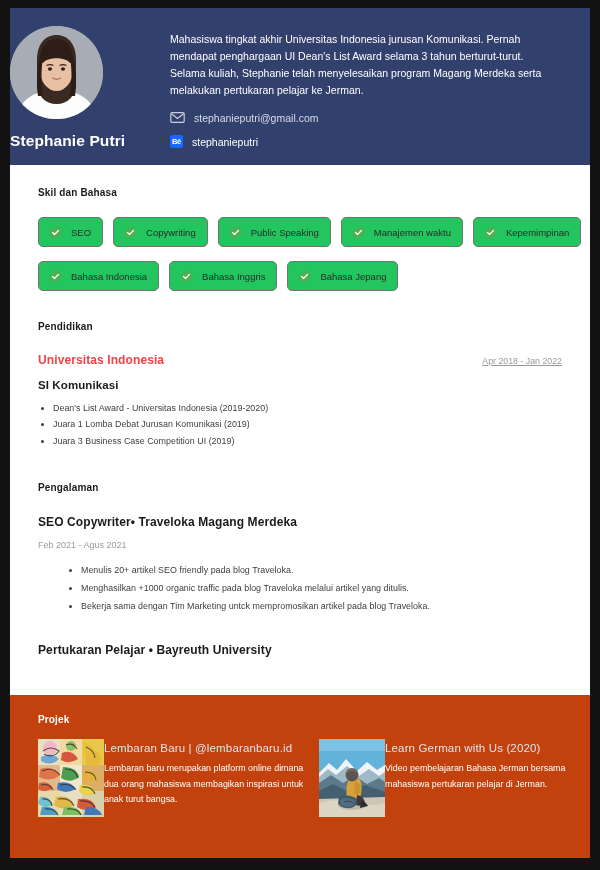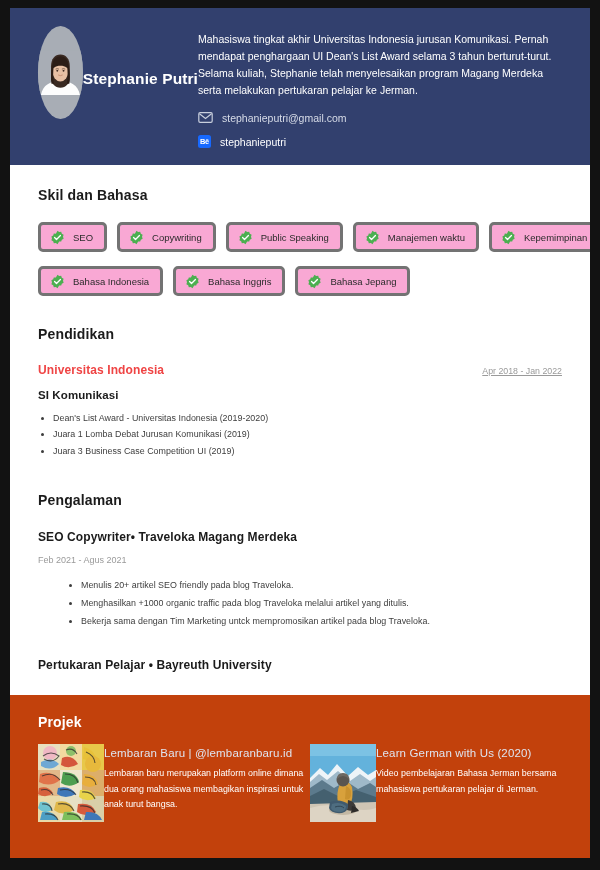--- a/index.html
+++ b/index.html
@@ -34,24 +34,23 @@
     height: 157px;
     display: flex;
     align-items: flex-start;
     padding: 14px 26px 0 0;
   }
 
   .header-left {
     width: 160px;
     flex: 0 0 160px;
     display: flex;
-    flex-direction: row;
-    align-items: center;
+    flex-direction: column;
+    align-items: flex-start;
     padding-top: 4px;
-    margin-left: 28px;
   }
 
   .avatar {
     width: 93px;
     height: 93px;
     border-radius: 50%;
     overflow: hidden;
     background: #a8adb5;
     position: relative;
   }
@@ -113,42 +112,42 @@
   }
 
   
   .body-white {
     background: #ffffff;
     padding: 22px 28px 0 28px;
     height: 530px;
   }
 
   .section-title {
-    font-size: 14px;
+    font-size: 10px;
     font-weight: bold;
     color: #1b1b1b;
     letter-spacing: 0.15px;
   }
 
   
   .chips-row {
     display: flex;
     flex-wrap: nowrap;
     gap: 10px;
     margin-top: 19px;
   }
   .chips-row.second { margin-top: 14px; }
 
   .chip {
     display: inline-flex;
     align-items: center;
     gap: 8px;
-    border: 3px solid #737373;
+    border: 1px solid #737373;
     border-radius: 5px;
-    background: #f9a8d4;
+    background: #22c55e;
     padding: 7px 11px 7px 9px;
     height: 30px;
   }
   .chip-label {
     font-size: 9.5px;
     color: #2b2b2b;
     white-space: nowrap;
   }
   .badge-check { width: 15px; height: 15px; flex: 0 0 15px; display:block; }
 
@@ -219,21 +218,21 @@
   .project-grid {
     display: flex;
     gap: 0;
     margin-top: 14px;
   }
   .project {
     display: flex;
     width: 272px;
     flex: 0 0 272px;
   }
-  .project + .project { margin-left: 0; }
+  .project + .project { margin-left: 9px; }
 
   .project-thumb {
     width: 66px;
     height: 78px;
     flex: 0 0 66px;
     overflow: hidden;
   }
   .project-thumb svg { display: block; width: 100%; height: 100%; }
 
   .project-body { flex: 1; padding-top: 1px; }

